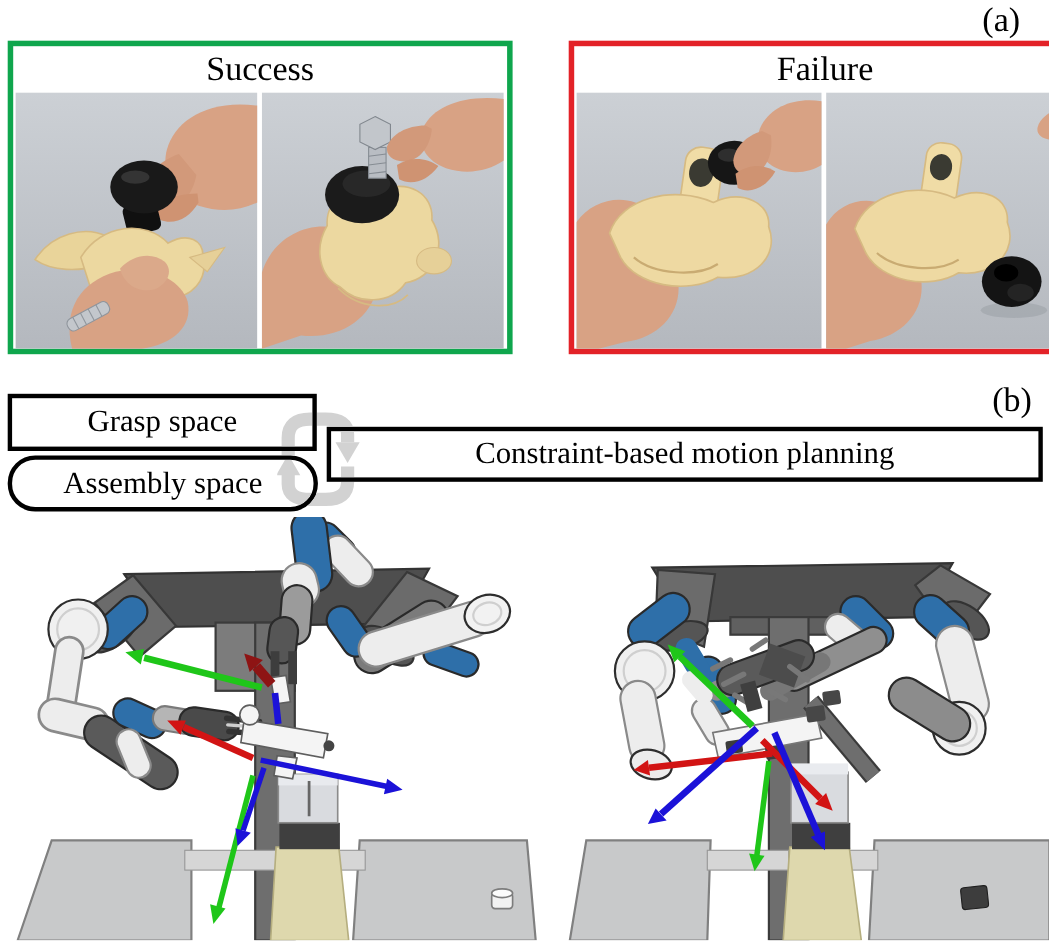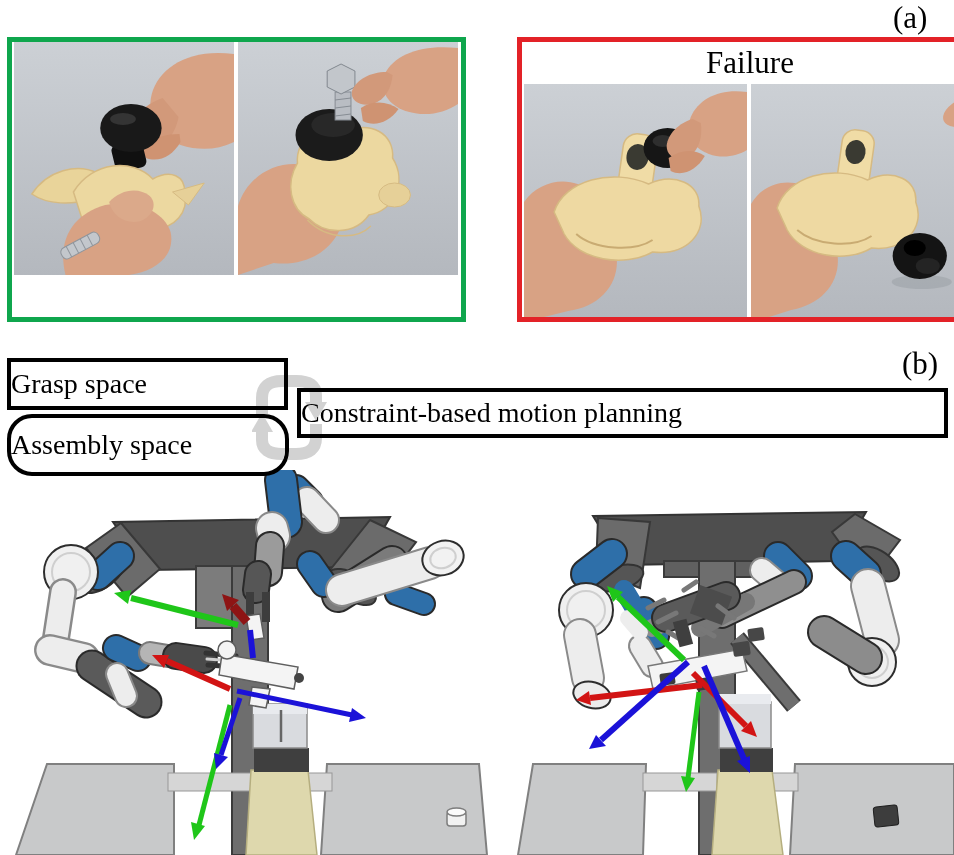--- a/index.html
+++ b/index.html
@@ -8,40 +8,41 @@
   .corner-label{position:absolute;font-size:31px;line-height:32px;}
   #label-a{left:893px;top:2px;}
   #label-b{left:902px;top:348px;}
   .panel{position:absolute;background:#fff;box-sizing:border-box;border-style:solid;border-width:5px;}
   #success-panel{left:7px;top:37px;width:459px;height:285px;border-color:#0FA64D;}
   #failure-panel{left:481px;top:37px;width:466px;height:285px;border-color:#E32228;margin-left:36px;}
   .panel-title{height:42px;line-height:42px;text-align:center;font-size:31px;}
   .photo-row{display:flex;gap:4px;padding:0 2px;}
   .photo{display:block;}
   .bbox{position:absolute;background:#fff;border:4px solid #000;box-sizing:border-box;
-        display:flex;align-items:center;justify-content:flex-start;font-size:28px;z-index:1;}
+        display:flex;align-items:center;justify-content:center;font-size:28px;z-index:1;}
   #grasp-box{left:7px;top:358px;width:281px;height:52px;}
-  #assembly-box{left:7px;top:414px;width:282px;height:62px;border-radius:25px;}
+  #assembly-box{left:7px;top:414px;width:282px;height:51px;border-radius:25px;}
   #planning-box{left:297px;top:388px;width:651px;height:50px;}
   #cycle-icon{position:absolute;left:252px;top:368px;z-index:2;mix-blend-mode:darken;}
   #cycle-icon path{stroke:currentColor;stroke-width:12;fill:none;}
   #cycle-icon polygon{fill:currentColor;}
   #scene-svg{position:absolute;left:0;top:470px;}
   .axis line{stroke:currentColor;}
   .axis polygon{fill:currentColor;stroke:none;}
 </style>
 </head>
 <body>
 
 <div class="figure">
 
   <div id="label-a" class="corner-label">(a)</div>
   <div id="label-b" class="corner-label">(b)</div>
 
   <section id="success-panel" class="panel">
+    <div class="panel-title">Success</div>
     <div class="photo-row">
 
       <svg class="photo" width="220" height="233" viewBox="0 0 222 233" preserveAspectRatio="none">
         <defs>
           <linearGradient id="pbg" x1="0" y1="0" x2="0" y2="1">
             <stop offset="0" stop-color="#ccd0d5"></stop>
               <stop offset="1" stop-color="#b4b8be"></stop>
           </linearGradient>
         </defs>
         <rect width="222" height="233" fill="url(#pbg)"></rect>

